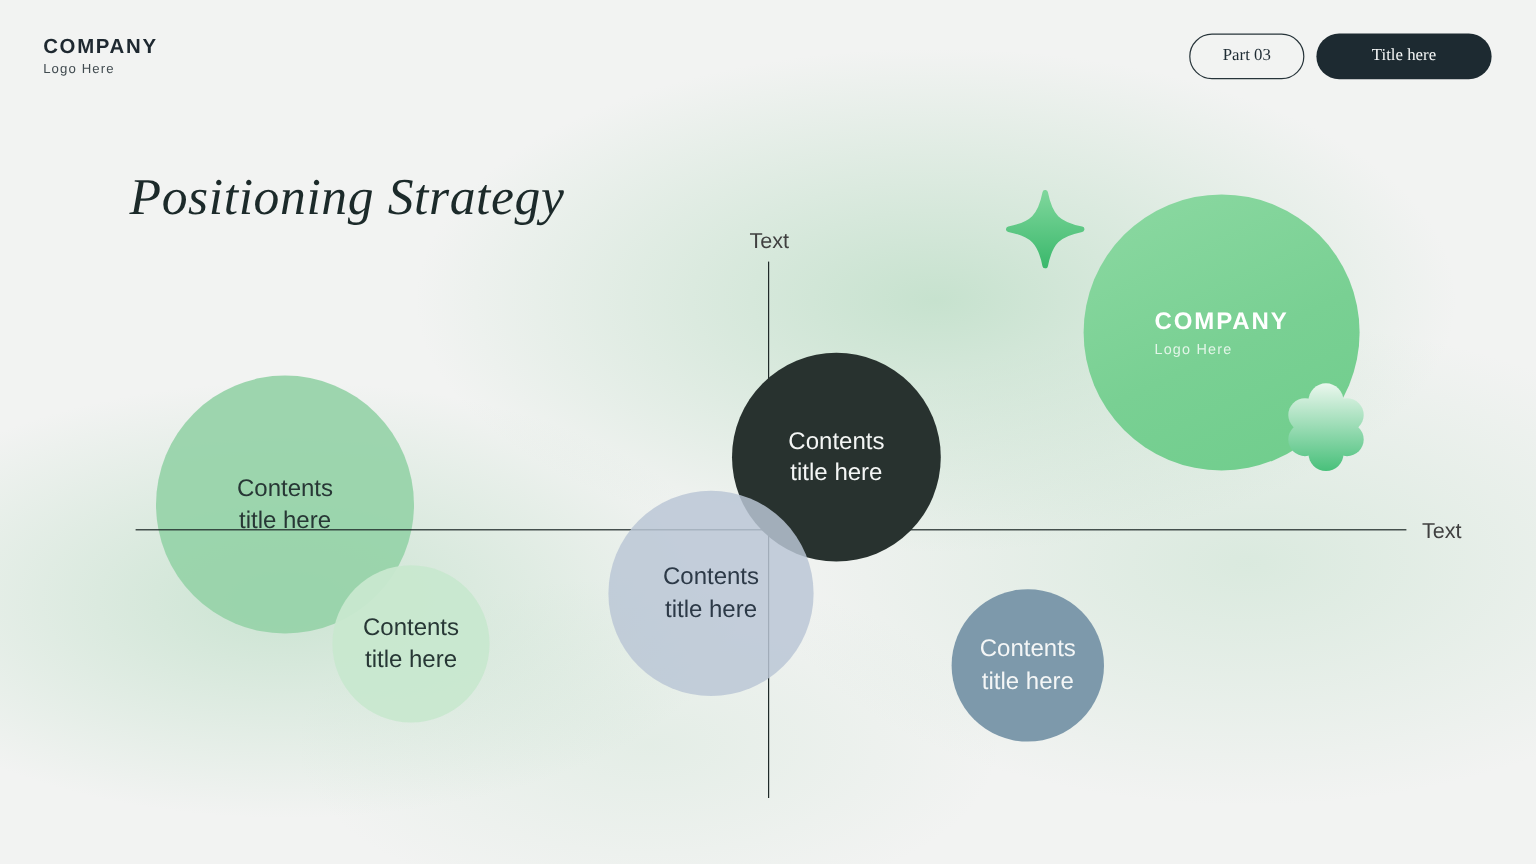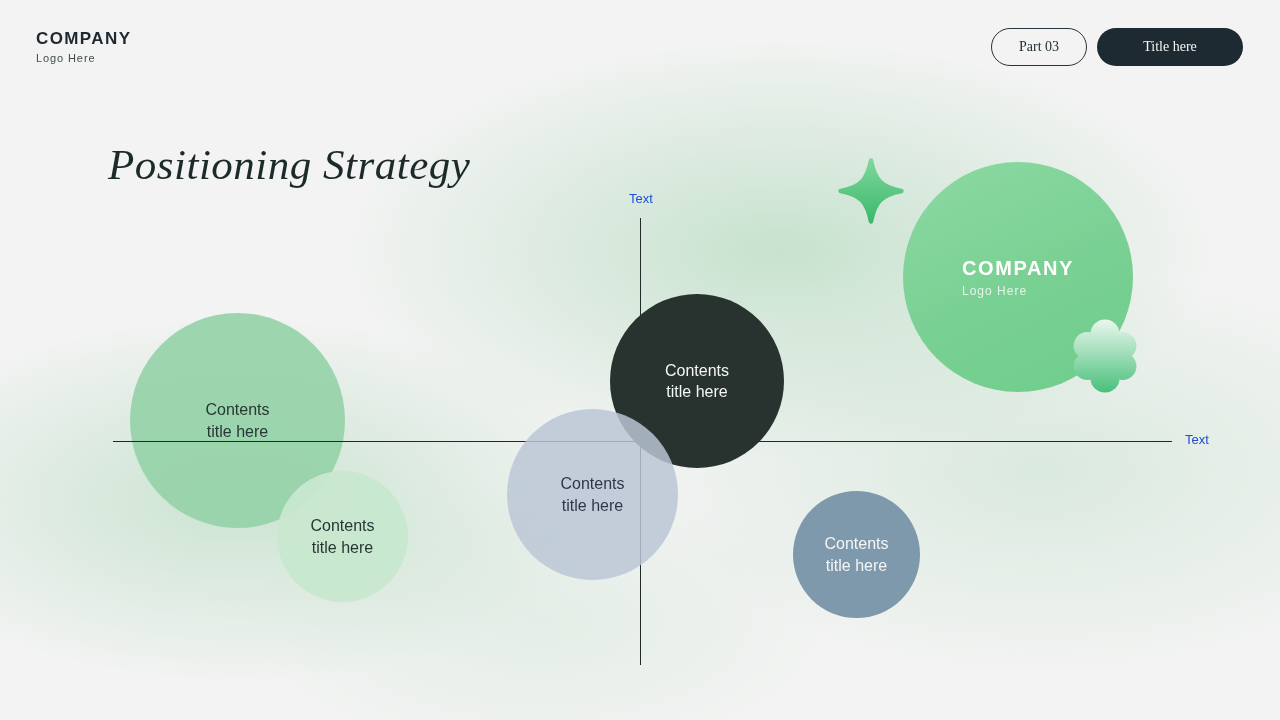--- a/index.html
+++ b/index.html
@@ -24,27 +24,27 @@
   .badge-outline{left:991px;top:28px;width:96px;border:1px solid #27343a;color:#1e2b33;box-sizing:border-box;}
   .badge-dark{left:1097px;top:28px;width:146px;background:#1d2a31;color:#f4f6f6;}
 
   
   .slide-title{left:92px;top:124px;font-family:"Liberation Serif",serif;font-weight:500;
                font-size:43px;color:#1c2a2a;letter-spacing:.5px;}
 
   
   .y-line{left:640px;top:218px;width:1px;height:447px;background:#1f2a29;z-index:3;}
   .x-line{left:113px;top:441px;width:1059px;height:1px;background:#1f2a29;z-index:3;}
-  .axis-label{font-size:13px;color:#1d4ed8;z-index:3;}
+  .axis-label{font-size:18px;color:#404040;z-index:3;}
   .y-label{left:641px;top:191px;transform:translateX(-50%);}
   .x-label{left:1185px;top:432px;}
 
   
   .bubble{border-radius:50%;display:flex;align-items:center;justify-content:center;
-          text-align:center;font-size:16px;line-height:1.32;}
+          text-align:center;font-size:20px;line-height:1.32;}
   .pre{white-space:pre-line;}
   .b-green-large{left:130px;top:313px;width:215px;height:215px;background:rgba(150,211,168,.92);color:#273735;z-index:1;}
   .b-green-small{left:277px;top:471px;width:131px;height:131px;background:rgba(200,232,207,.95);color:#273735;z-index:2;}
   .b-dark{left:610px;top:294px;width:174px;height:174px;background:#28322f;color:#f4f6f5;z-index:4;}
   .b-glass{left:507px;top:409px;width:171px;height:171px;background:rgba(186,198,213,.84);color:#2c3947;z-index:5;}
   .b-steel{left:793px;top:491px;width:127px;height:127px;background:#7d99ab;color:#f4f6f6;z-index:5;}
 
   
   .brand-circle{left:903px;top:162px;width:230px;height:230px;border-radius:50%;
     background:linear-gradient(155deg,#8cd9a2 0%,#79d093 55%,#6fcd8c 100%);

